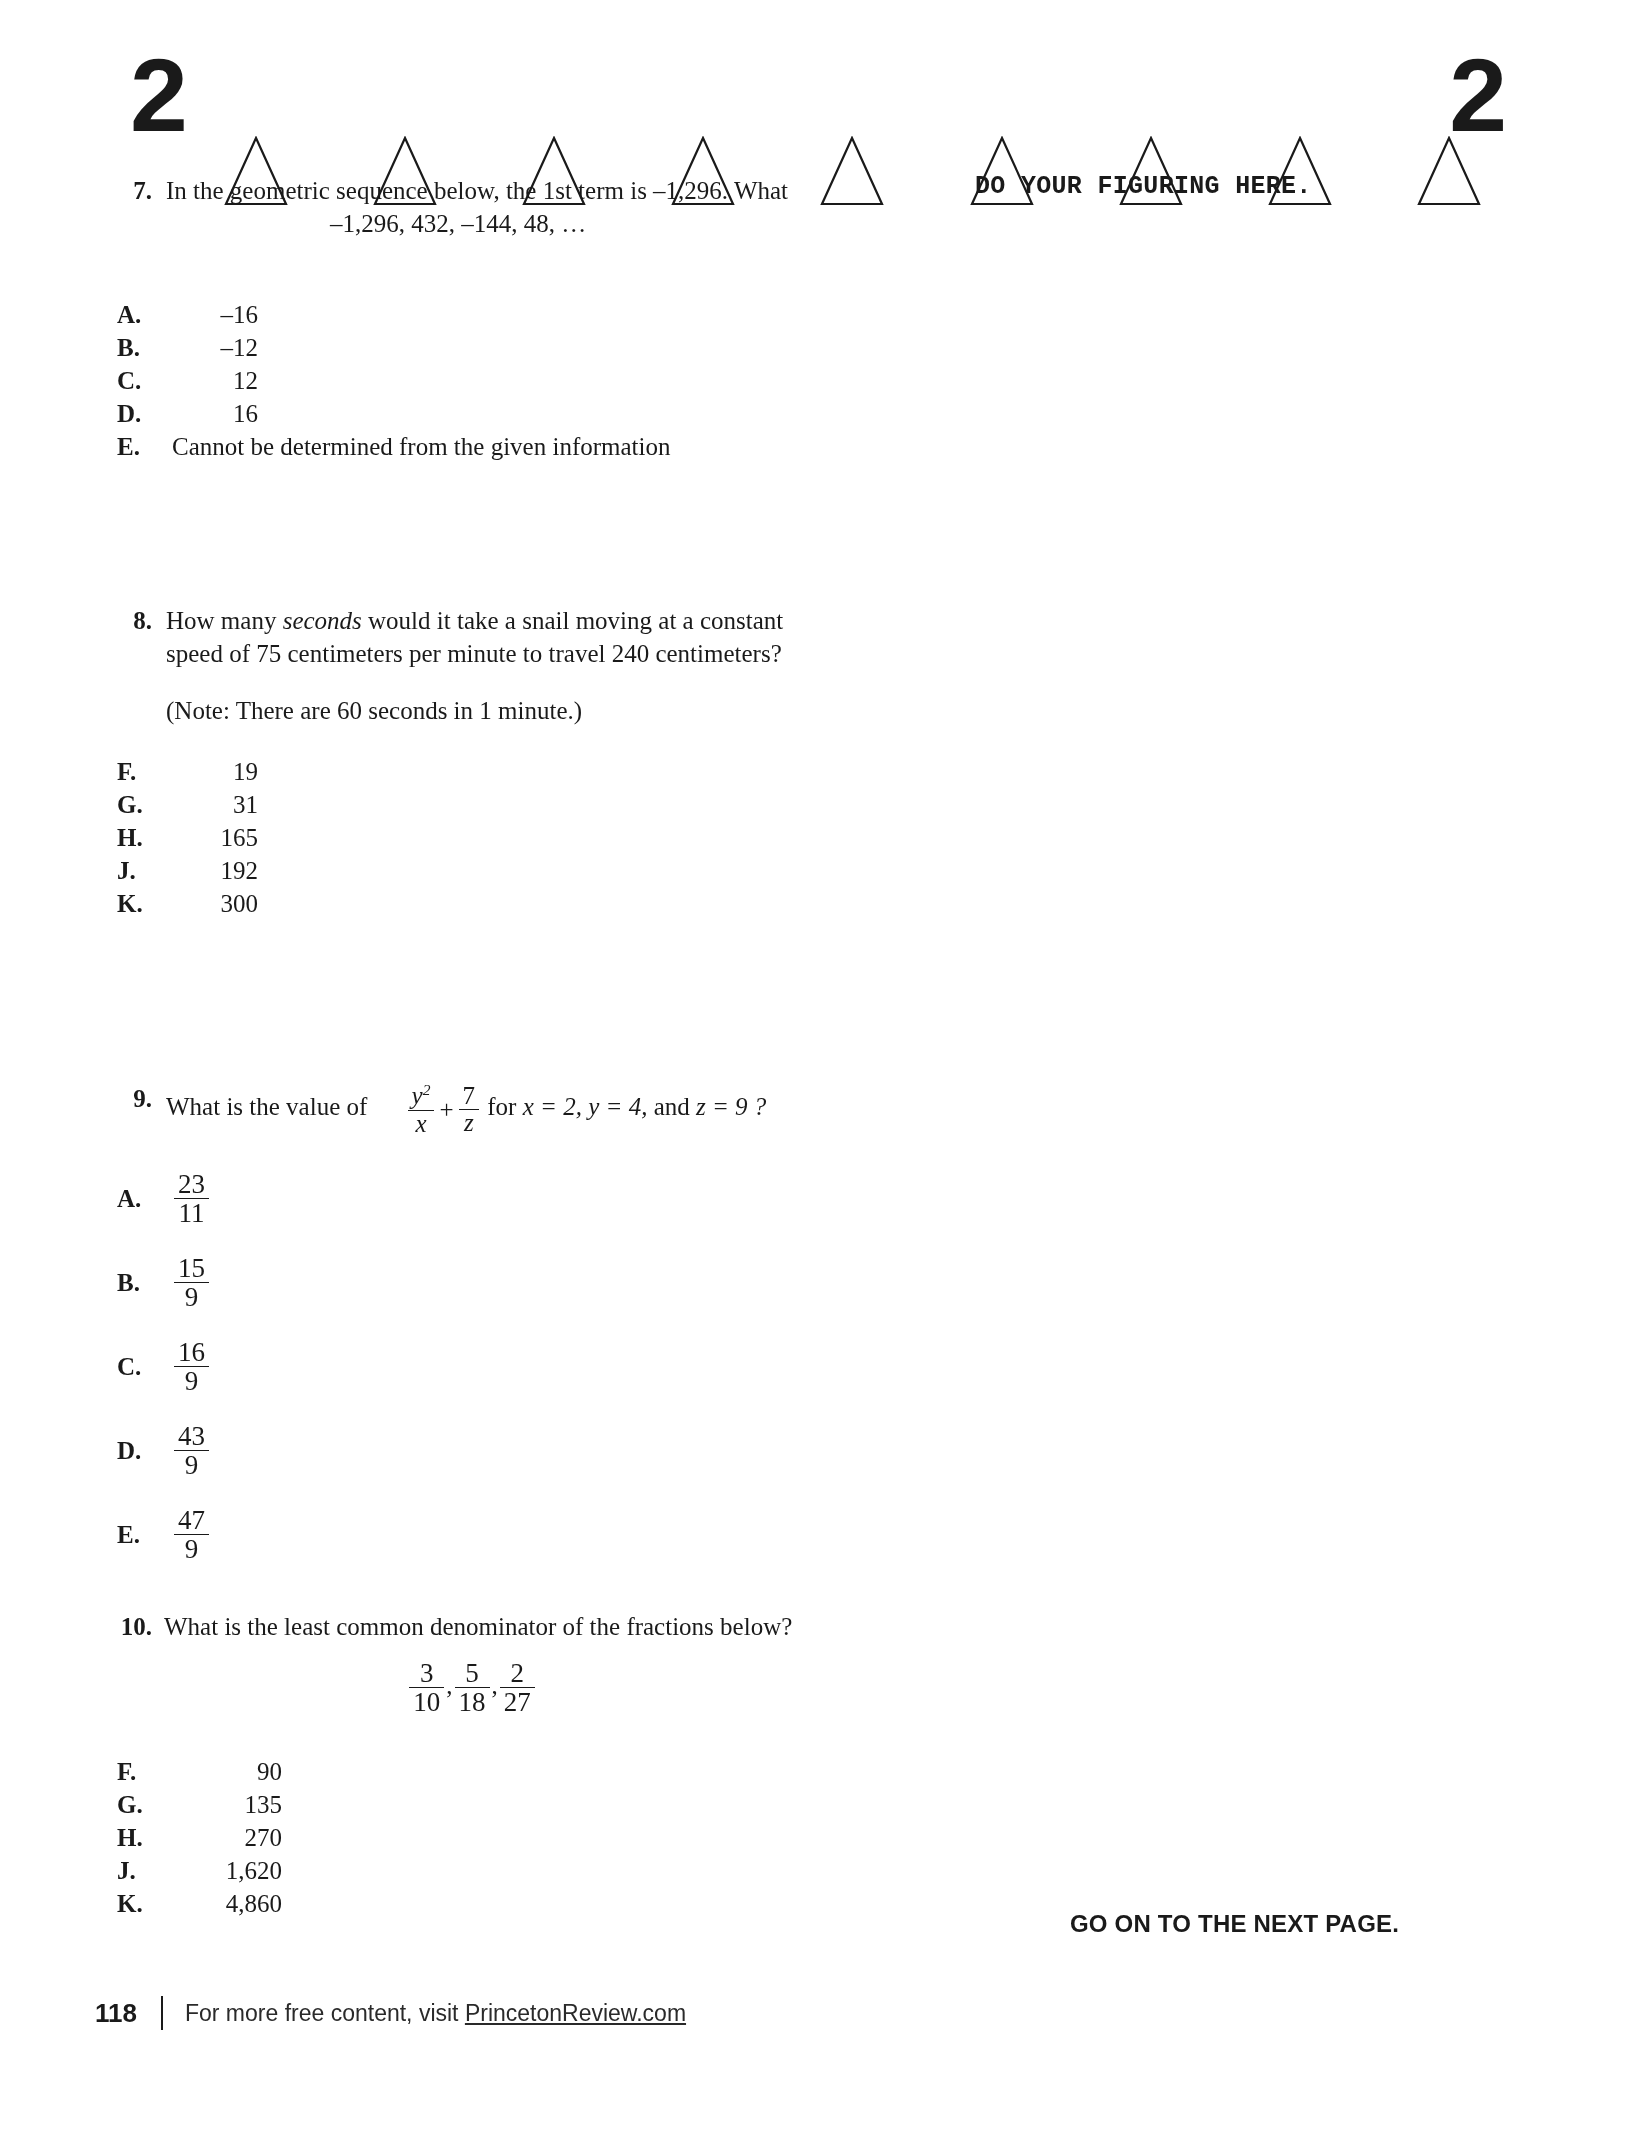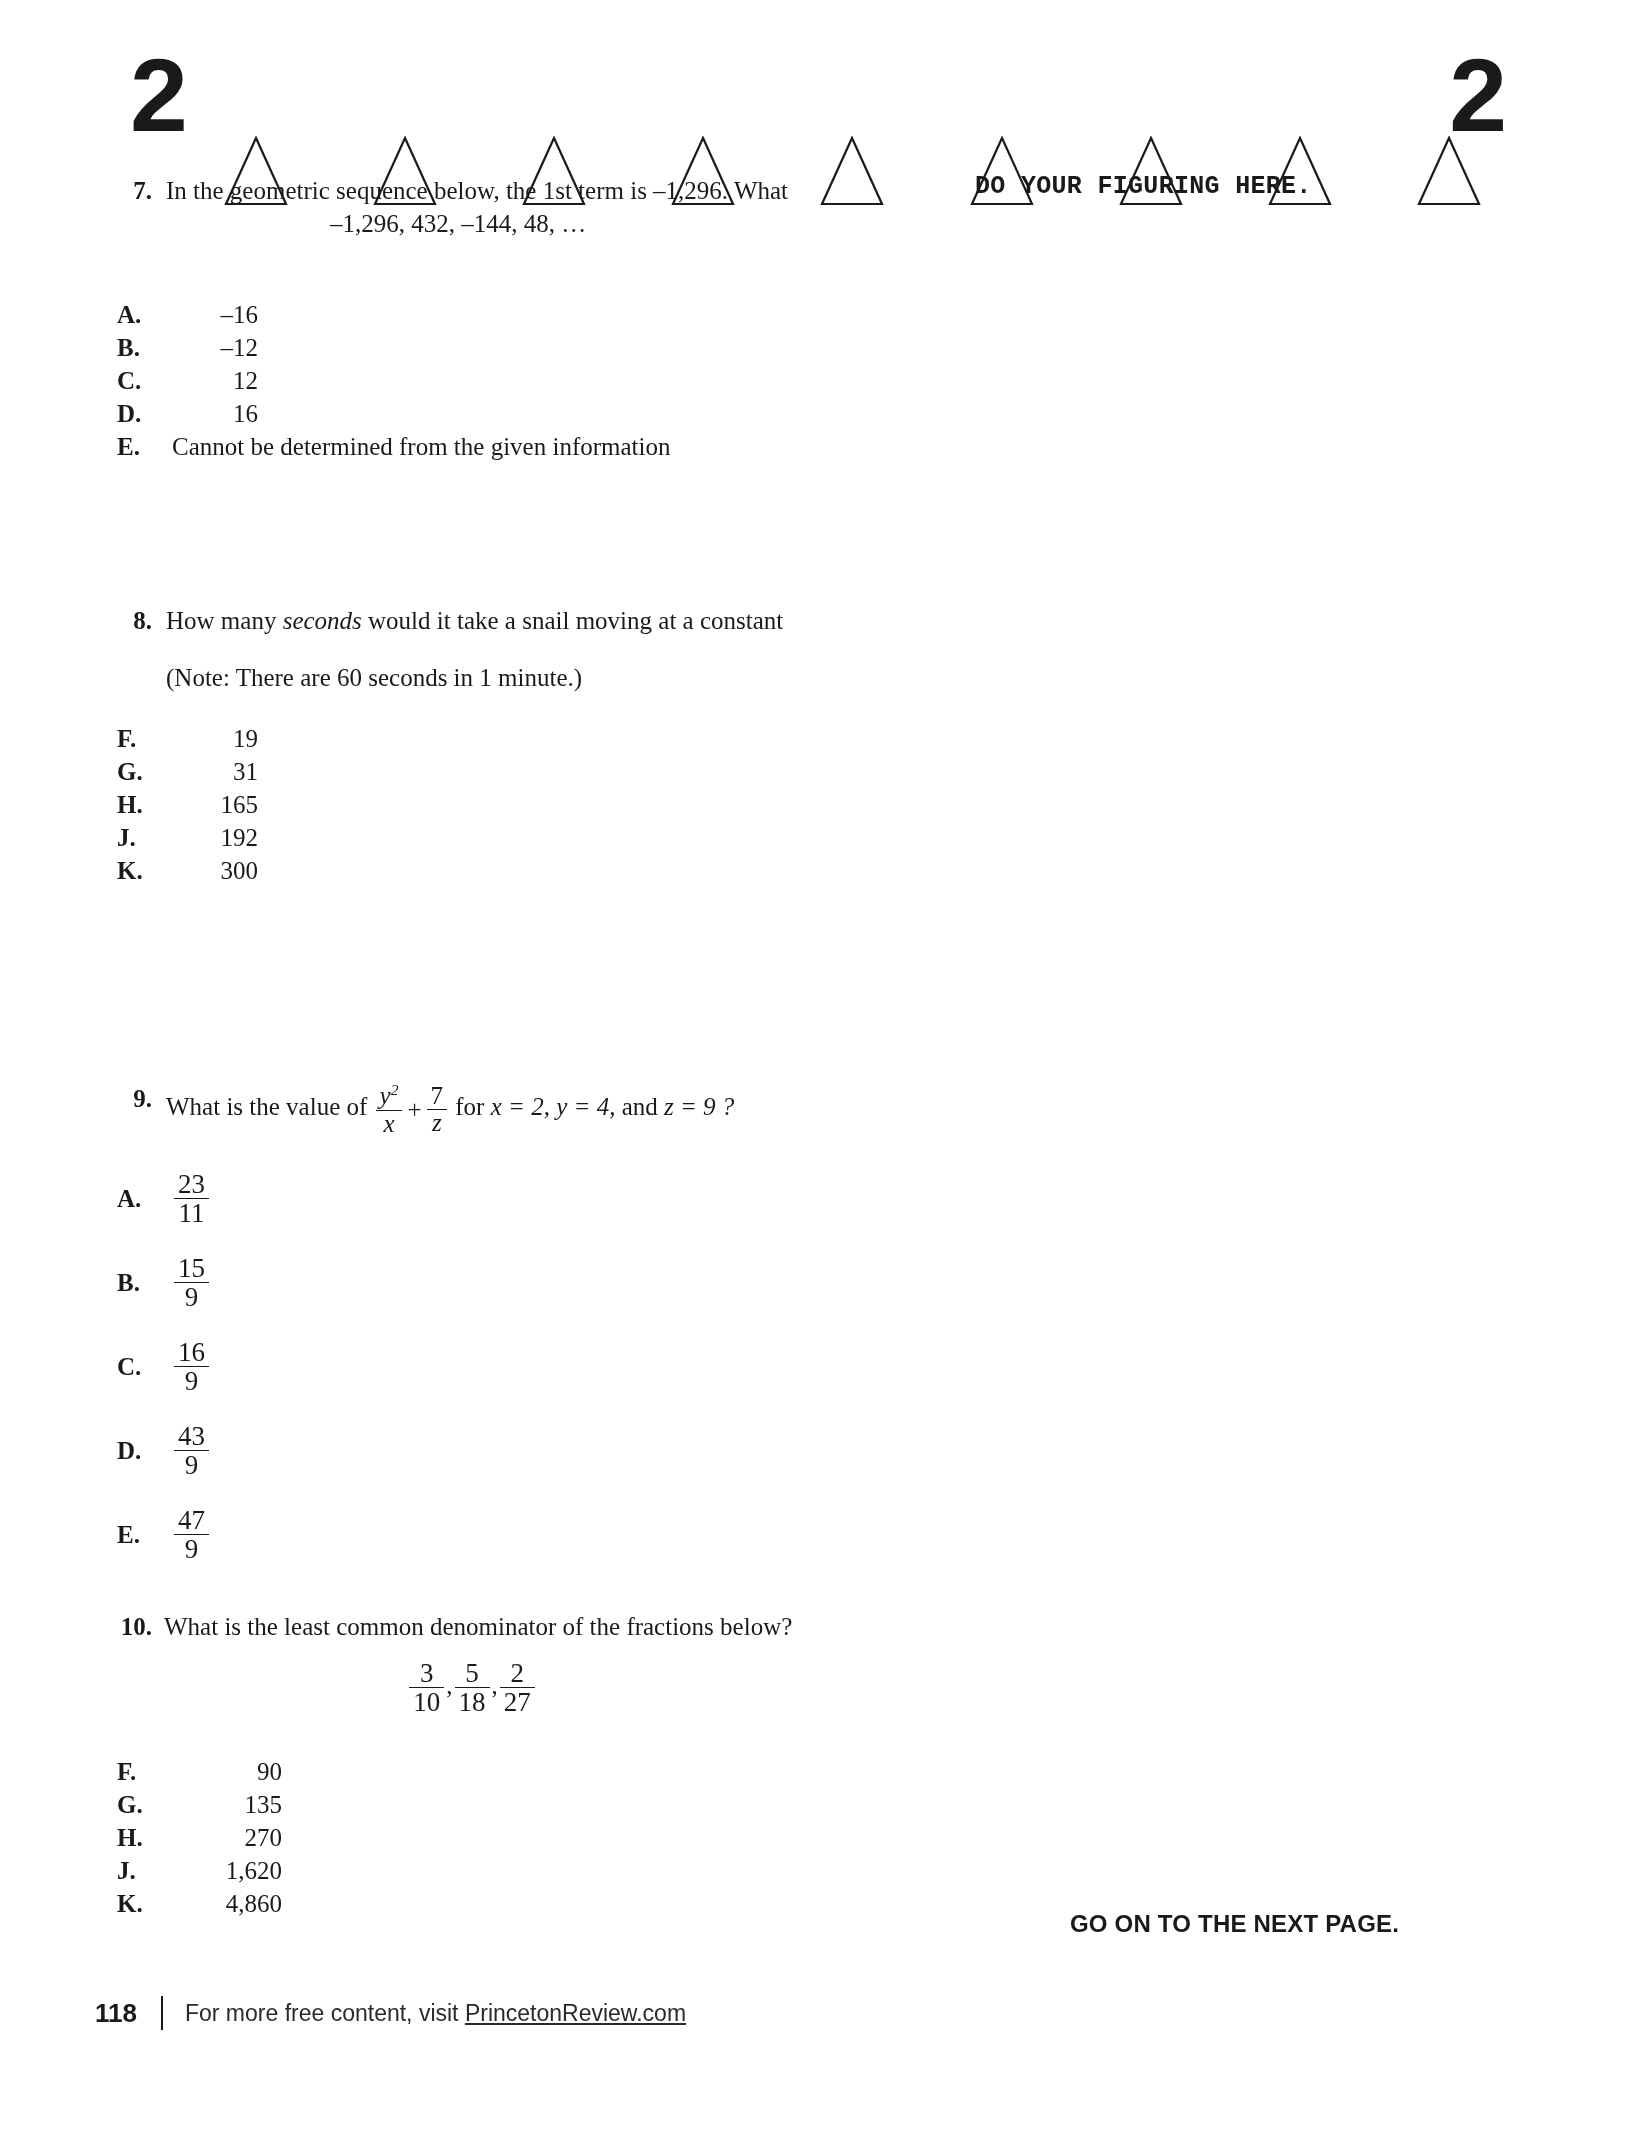--- a/index.html
+++ b/index.html
@@ -137,20 +137,21 @@
     display: block;
     border-top: 1.6px solid #1a1a1a;
     padding: 0 4px;
   }
   .frac.big { font-size: 27px; }
 
   .expr {
     display: inline-block;
     vertical-align: middle;
     white-space: nowrap;
+    margin-left: 32px;
   }
   .plus {
     display: inline-block;
     vertical-align: middle;
     font-size: 25px;
     padding: 0 3px;
   }
   .var { font-style: italic; }
   sup.exp {
     font-size: 0.62em;
@@ -296,20 +297,21 @@
       <span class="ch-text">Cannot be determined from the given information</span>
     </div>
   </div>
 </div>
 
 <div class="question" style="top:604px;">
   <div class="q-head">
     <div class="q-num w7">8.</div>
     <div class="q-body">
       <div class="line"><span>How many </span><em>seconds</em><span> would it take a snail moving at a constant</span></div>
+      <div class="line">speed of 75 centimeters per minute to travel 240 centimeters?</div>
       <div class="line note">(Note: There are 60 seconds in 1 minute.)</div>
     </div>
   </div>
 
   <div class="choices" style="margin-top:28px;">
     <div class="choice">
       <span class="ch-letter">F.</span>
       <span class="ch-text numalign">19</span>
     </div>
     <div class="choice">

